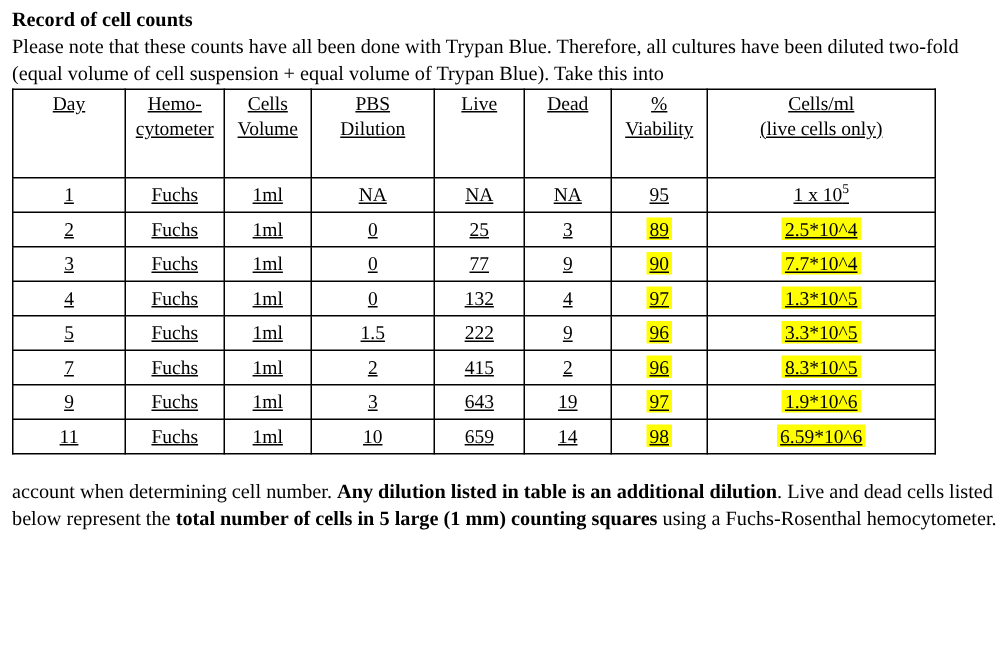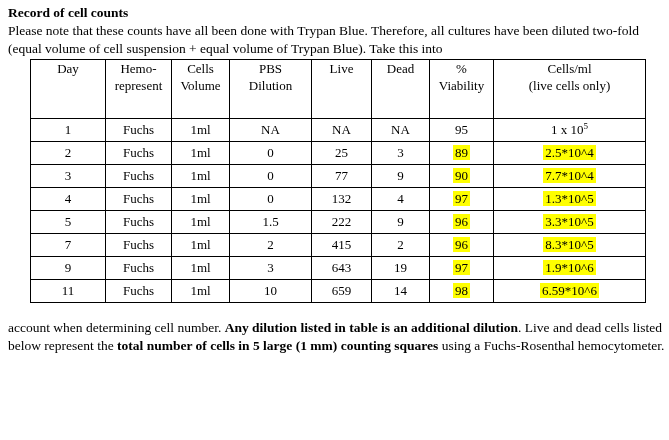--- a/index.html
+++ b/index.html
@@ -23,22 +23,22 @@
     margin: 0;
   }
   .intro {
     font-size: 13.5px;
     margin: 1px 0 1px 0;
     line-height: 1.35;
   }
   table.counts {
     border-collapse: collapse;
     table-layout: fixed;
-    margin-left: 22px;
     font-size: 13px;
+    text-decoration: underline;
   }
   table.counts th, table.counts td {
     border: 1px solid #000000;
     text-align: center;
     padding: 1px 2px;
     font-weight: normal;
     overflow: hidden;
   }
   table.counts thead th {
     height: 56px;
@@ -84,21 +84,21 @@
       <col class="c6">
       <col class="c7">
     </colgroup>
     <thead>
       <tr id="head-row">
           <th>
             <div>Day</div>
           </th>
           <th>
             <div>Hemo-</div>
-            <div>represent</div>
+            <div>cytometer</div>
           </th>
           <th>
             <div>Cells</div>
             <div>Volume</div>
           </th>
           <th>
             <div>PBS</div>
             <div>Dilution</div>
           </th>
           <th>

